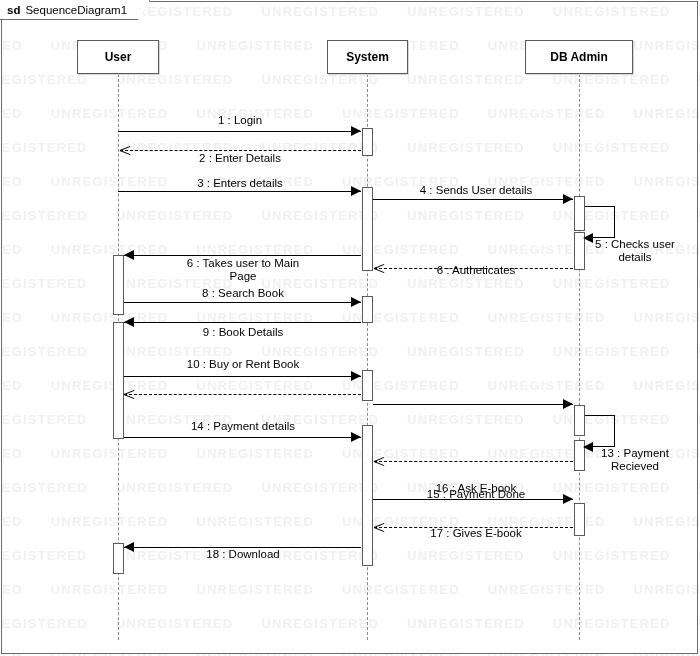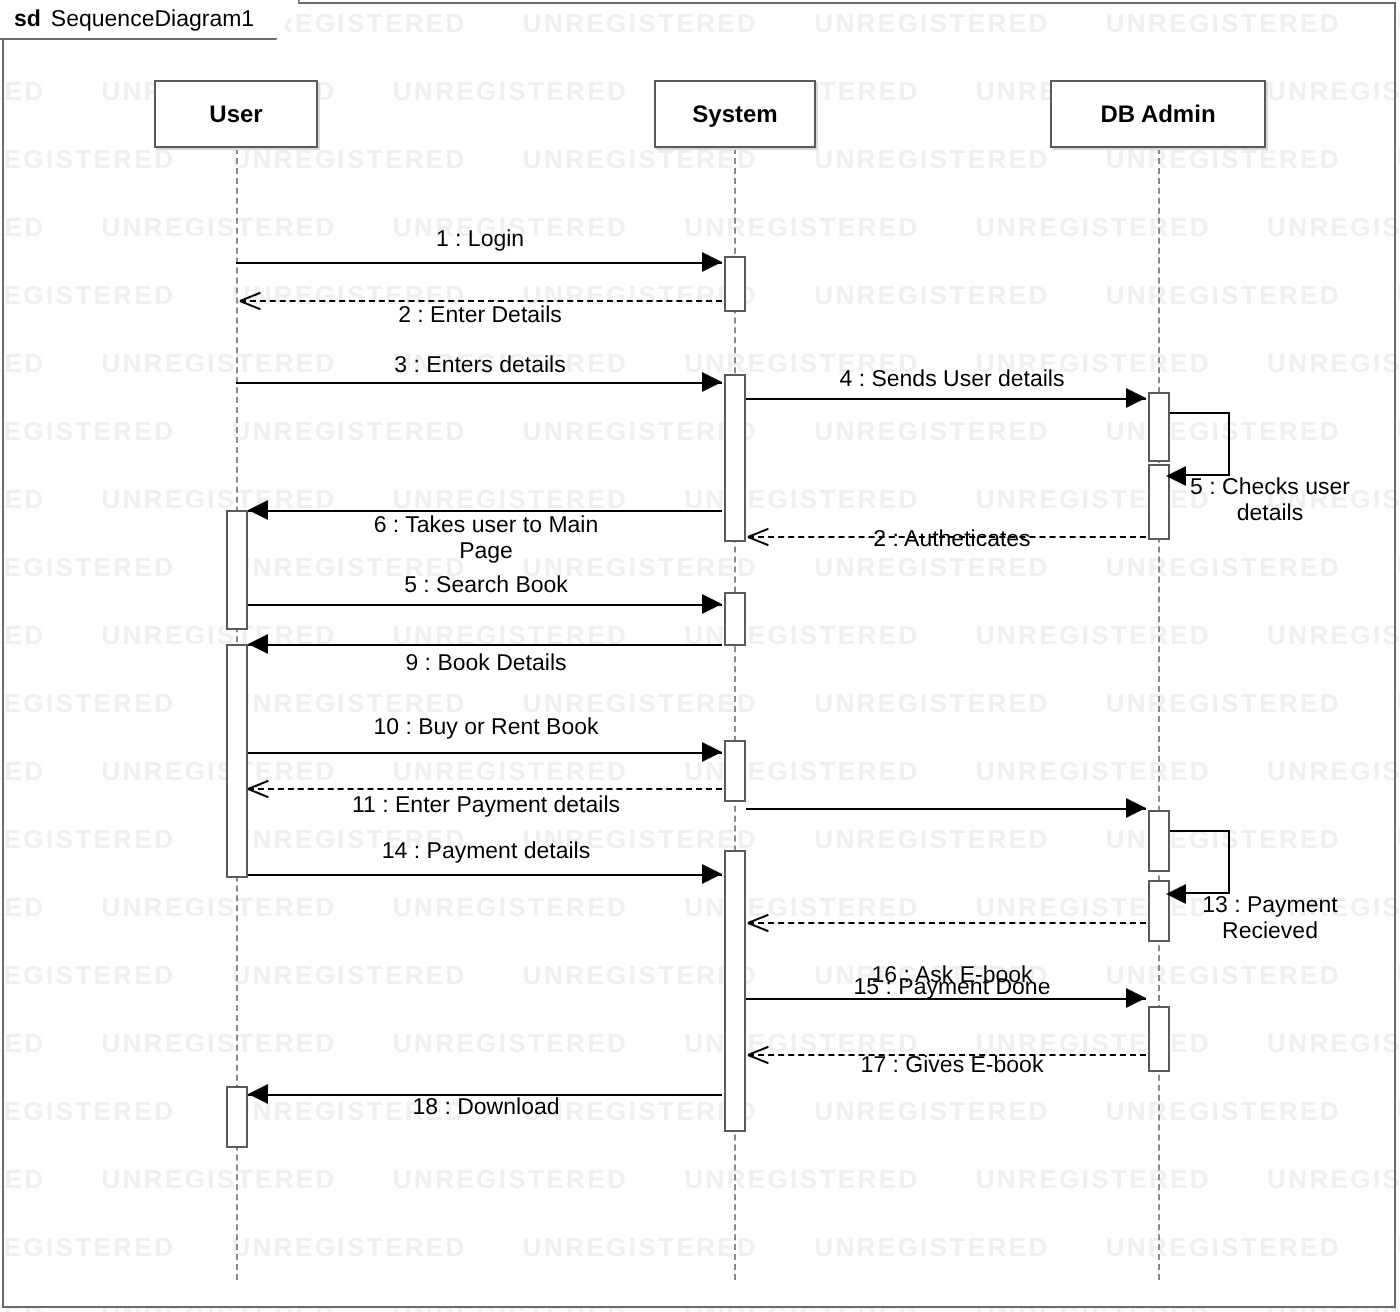--- a/index.html
+++ b/index.html
@@ -222,33 +222,32 @@
     <div class="self-msg" style="left: 585px; top: 206px; width: 30px; height: 32px;"></div>
     <div class="arrow-head solid-left" style="left: 583px; top: 233px;"></div>
     <div class="msg-label left-align" style="left: 585px; top: 238px; width: 100px; text-align: center;">5 : Checks user
 details</div>
     <div class="msg-line" style="left: 124px; top: 255px; width: 237px;"></div>
     <div class="arrow-head solid-left" style="top: 250px; left: 124px;"></div>
     <div class="msg-label" style="left: 124px; top: 257px; width: 238px;">6 : Takes user to Main
 Page</div>
     <div class="msg-line dashed" style="left: 374px; top: 268px; width: 199px;"></div>
     <div class="arrow-head open-left" style="left: 374px; top: 268px;"></div>
-    <div class="msg-label" style="left: 380px; top: 264px; width: 192px;">2 : Autheticates</div>
+    <div class="msg-label" style="left: 380px; top: 264px; width: 192px;">6 : Autheticates</div>
     <div class="msg-line" style="left: 124px; top: 302px; width: 237px;"></div>
     <div class="arrow-head solid-right" style="top: 297px; left: 351px;"></div>
-    <div class="msg-label" style="left: 124px; top: 287px; width: 238px;">5 : Search Book</div>
+    <div class="msg-label" style="left: 124px; top: 287px; width: 238px;">8 : Search Book</div>
     <div class="msg-line" style="left: 124px; top: 322px; width: 237px;"></div>
     <div class="arrow-head solid-left" style="top: 317px; left: 124px;"></div>
     <div class="msg-label" style="left: 124px; top: 326px; width: 238px; text-align: center;">9 : Book Details</div>
     <div class="msg-line" style="left: 124px; top: 376px; width: 237px;"></div>
     <div class="arrow-head solid-right" style="top: 371px; left: 351px;"></div>
     <div class="msg-label" style="left: 124px; top: 358px; width: 238px;">10 : Buy or Rent Book</div>
     <div class="msg-line dashed" style="left: 124px; top: 394px; width: 237px;"></div>
     <div class="arrow-head open-left" style="left: 124px; top: 394px;"></div>
-    <div class="msg-label" style="left: 124px; top: 397px; width: 238px;">11 : Enter Payment details</div>
     <div class="msg-line" style="left: 373px; top: 404px; width: 200px;"></div>
     <div class="arrow-head solid-right" style="top: 399px; left: 563px;"></div>
     <div class="self-msg" style="left: 585px; top: 415px; width: 30px; height: 32px;"></div>
     <div class="arrow-head solid-left" style="left: 583px; top: 442px;"></div>
     <div class="msg-label left-align" style="left: 585px; top: 447px; width: 100px; text-align: center;">13 : Payment
 Recieved</div>
     <div class="msg-line" style="left: 124px; top: 437px; width: 237px;"></div>
     <div class="arrow-head solid-right" style="top: 432px; left: 351px;"></div>
     <div class="msg-label" style="left: 124px; top: 420px; width: 238px;">14 : Payment details</div>
     <div class="msg-line dashed" style="left: 374px; top: 461px; width: 199px;"></div>

